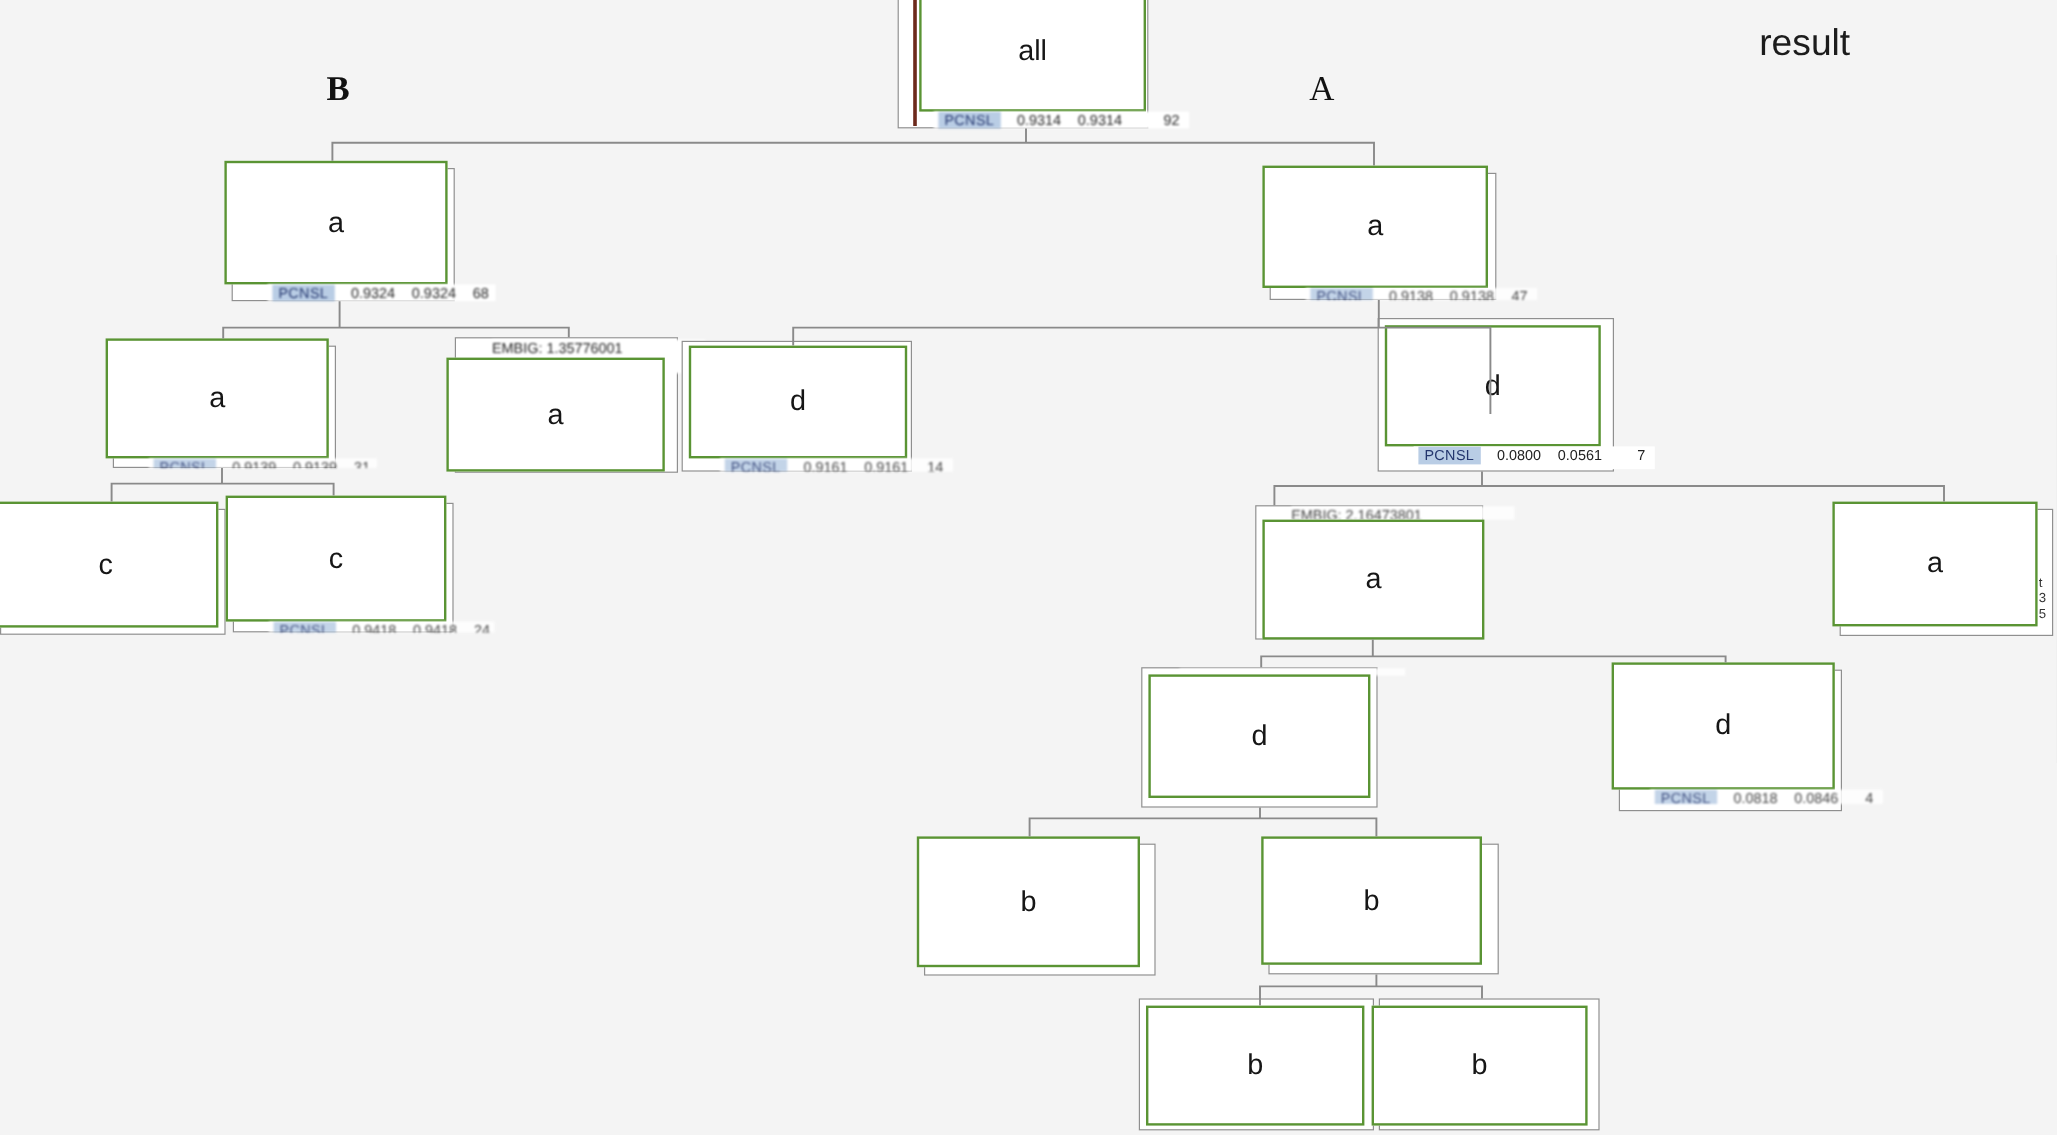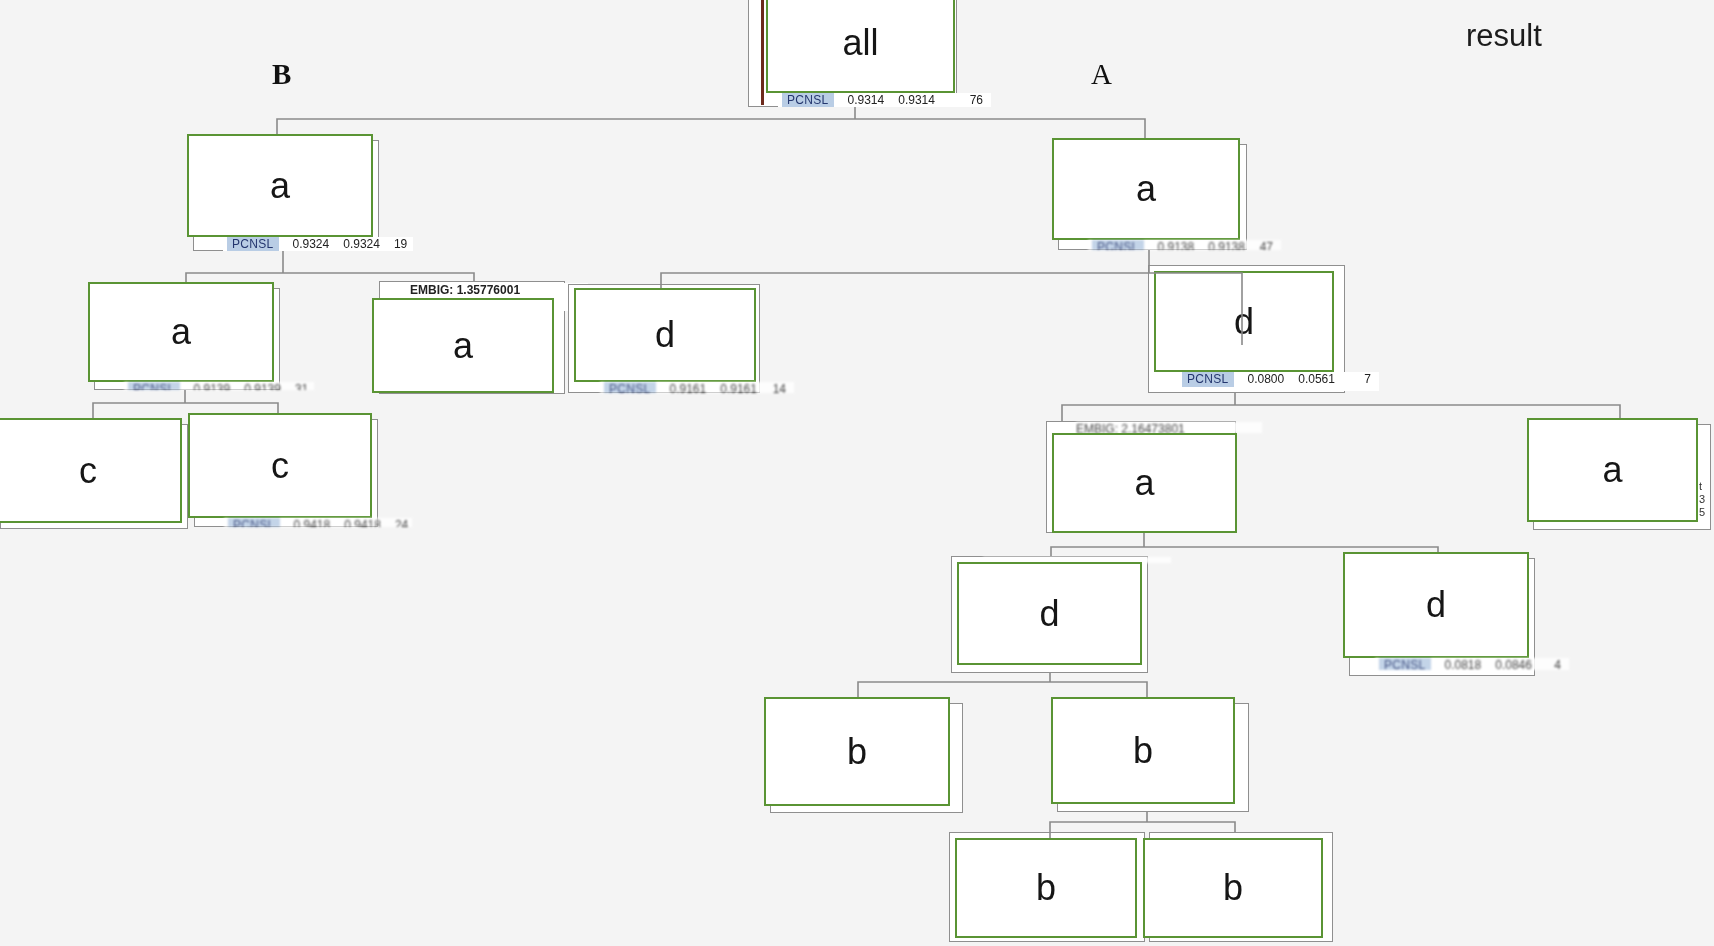--- a/index.html
+++ b/index.html
@@ -9,21 +9,21 @@
   }
   .card{
     position:absolute;background:#fff;border:1.5px solid #8f8f8f;
     box-sizing:border-box;
   }
   .node-box{
     position:absolute;background:#fff;border:2px solid #5a9434;
     box-sizing:border-box;display:flex;align-items:center;justify-content:center;
   }
   .node-label{
-    font-size:36px;color:#161616;line-height:1;
+    font-size:24px;color:#161616;line-height:1;
   }
   .strip{
     position:absolute;overflow:hidden;background:#fff;
     font-size:12px;color:#222;white-space:nowrap;margin-left:28px;
   }
   .stat-row{
     display:flex;align-items:flex-start;padding:0 4px;gap:14px;line-height:15px;
   }
   .stat-chip{
     background:#b9cde5;color:#24366e;padding:0 5px;letter-spacing:.3px;
@@ -54,44 +54,44 @@
 
 <div class="card" style="left: 748px; top: -14px; width: 209px; height: 121px;"></div>
     <div class="red-edge" style="left: 761px; top: -8px; width: 3px; height: 113px;"></div>
     <div class="node-box" style="left: 766px; top: -8px; width: 189px; height: 101px;">
       <span class="node-label">all</span>
     </div>
     <div class="strip stat-row blur1" style="left: 750px; top: 93px; width: 205px; height: 14px;">
       <span class="stat-chip">PCNSL</span>
       <span class="stat-val">0.9314</span>
       <span class="stat-val">0.9314</span>
-      <span class="stat-count">76</span>
+      <span class="stat-count">92</span>
     </div>
     <div class="card" style="left: 193px; top: 140px; width: 186px; height: 111px;"></div>
     <div class="node-box" style="left: 187px; top: 134px; width: 186px; height: 103px;">
       <span class="node-label">a</span>
     </div>
     <div class="strip stat-row blur1" style="left: 195px; top: 237px; width: 182px; height: 14px;">
       <span class="stat-chip">PCNSL</span>
       <span class="stat-val">0.9324</span>
       <span class="stat-val">0.9324</span>
-      <span class="stat-count">19</span>
+      <span class="stat-count">68</span>
     </div>
     <div class="card" style="left: 94px; top: 288px; width: 186px; height: 102px;"></div>
     <div class="node-box" style="left: 88px; top: 282px; width: 186px; height: 100px;">
       <span class="node-label">a</span>
     </div>
     <div class="strip stat-row blur2" style="left: 96px; top: 382px; width: 182px; height: 8px;">
       <span class="stat-chip">PCNSL</span>
       <span class="stat-val">0.9139</span>
       <span class="stat-val">0.9139</span>
       <span class="stat-count">31</span>
     </div>
     <div class="card" style="left: 379px; top: 281px; width: 186px; height: 113px;"></div>
-    <div class="strip blur1" style="left: 382px; top: 283px; width: 178px; height: 28px; font-weight: bold;"><span>EMBIG:  1.35776001</span></div>
+    <div class="strip blur1" style="left: 382px; top: 283px; width: 178px; height: 28px;"><span>EMBIG:  1.35776001</span></div>
     <div class="node-box" style="left: 372px; top: 298px; width: 182px; height: 95px;">
       <span class="node-label">a</span>
     </div>
     <div class="card" style="left: 0px; top: 424px; width: 188px; height: 105px;"></div>
     <div class="node-box" style="left: -6px; top: 418px; width: 188px; height: 105px;">
       <span class="node-label">c</span>
     </div>
     <div class="card" style="left: 194px; top: 419px; width: 184px; height: 108px;"></div>
     <div class="node-box" style="left: 188px; top: 413px; width: 184px; height: 105px;">
       <span class="node-label">c</span>

